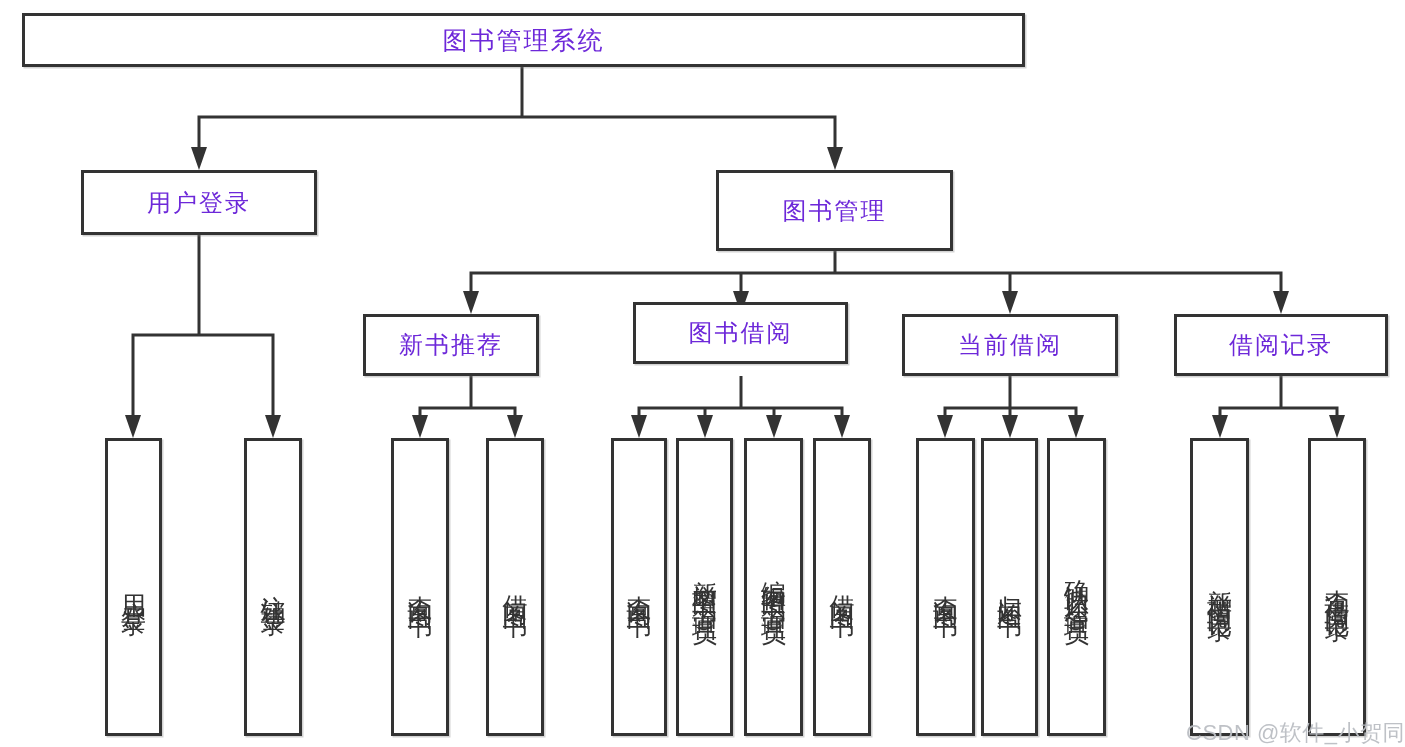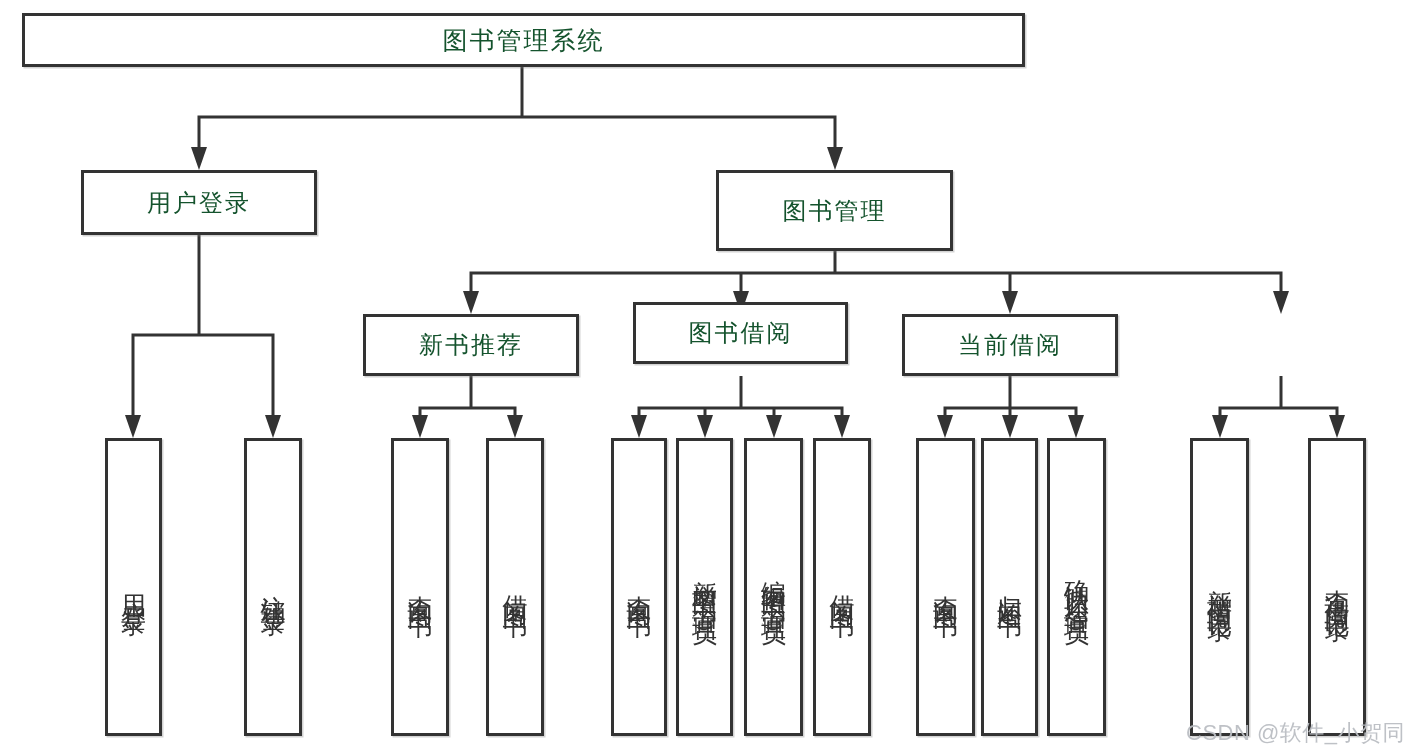--- a/index.html
+++ b/index.html
@@ -17,21 +17,21 @@
     box-sizing:border-box;
     border:3px solid #333333;
     background:#ffffff;
     display:flex;align-items:center;justify-content:center;
     z-index:2;
     box-shadow:1.5px 1.5px 0 rgba(130,130,130,0.35);
   }
   .node .hlabel{
     font-size:24px;
     letter-spacing:2px;
-    color:#14532d;
+    color:#6d28d9;
     white-space:nowrap;
   }
   .node.root .hlabel{font-size:25px;}
   .node .vtext{
     writing-mode:vertical-rl;
     text-orientation:mixed;
     font-size:25px;
     letter-spacing:6px;
     color:#333333;
     line-height:1;
@@ -106,28 +106,31 @@
     <span class="hlabel">图书管理系统</span>
   </div>
 
   <div class="node" style="left:81px;top:170px;width:236px;height:65px;">
     <span class="hlabel">用户登录</span>
   </div>
   <div class="node" style="left:716px;top:170px;width:237px;height:81px;">
     <span class="hlabel">图书管理</span>
   </div>
 
-  <div class="node" style="left:363px;top:314px;width:216px;height:62px;">
+  <div class="node" style="left:363px;top:314px;width:176px;height:62px;">
     <span class="hlabel">新书推荐</span>
   </div>
   <div class="node" style="left:633px;top:302px;width:215px;height:62px;">
     <span class="hlabel">图书借阅</span>
   </div>
   <div class="node" style="left:902px;top:314px;width:216px;height:62px;">
     <span class="hlabel">当前借阅</span>
+  </div>
+  <div class="node" style="left:1174px;top:314px;width:214px;height:62px;">
+    <span class="hlabel">借阅记录</span>
   </div>
 
   <div class="node leaf" style="left:105px;top:438px;width:57px;height:298px;">
     <span class="vtext">用户登录</span>
   </div>
   <div class="node leaf" style="left:244px;top:438px;width:58px;height:298px;">
     <span class="vtext">注销登录</span>
   </div>
 
   <div class="node leaf" style="left:391px;top:438px;width:58px;height:298px;">

